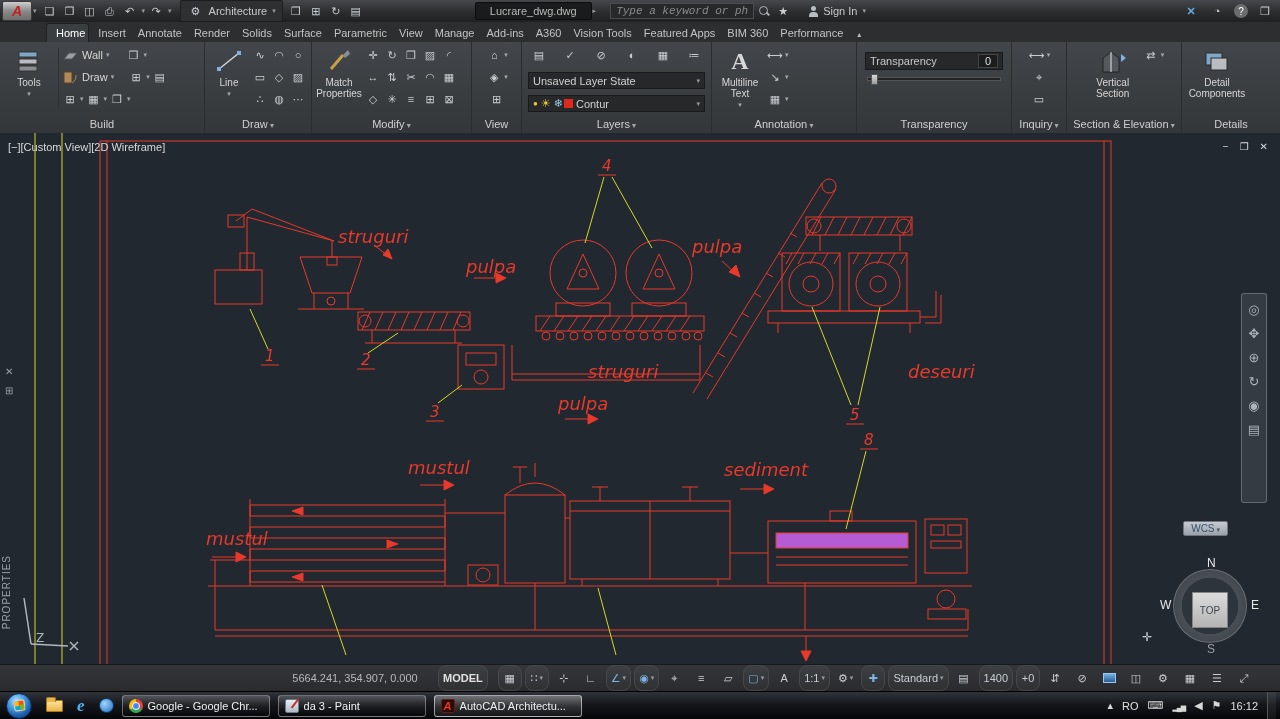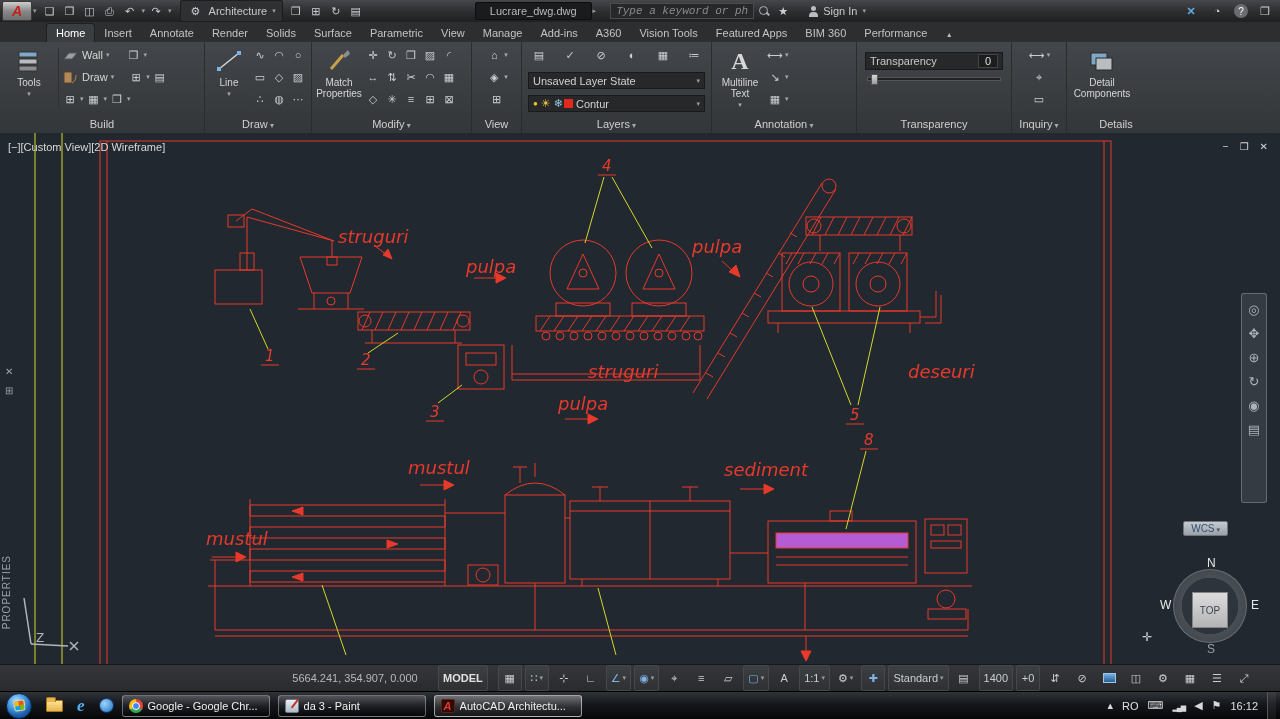--- a/index.html
+++ b/index.html
@@ -41,21 +41,21 @@
   .icon-person::after { content:""; position:absolute; left:1px; top:6px; width:9px; height:5px;
     border-radius:4px 4px 0 0; background:#b9bdc1; }
   .title-right { margin-left:auto; display:flex; align-items:center; gap:8px; margin-right:6px; }
   .x-blue { color:#5fa8e0; font-weight:bold; }
   .help-q { width:14px; height:14px; border-radius:50%; background:#6a6c6e; color:#fff;
     display:inline-flex; align-items:center; justify-content:center; font-size:10px; }
 
   
   .ribbontabs { position:absolute; top:22px; left:0; width:1280px; height:20px;
     background:#2c2e30; display:flex; align-items:flex-end; padding-left:46px; z-index:29; }
-  .tab { padding:3px 9px 3px 9px; font-size:11px; color:#c3c3c3; white-space:nowrap; }
+  .tab { padding:3px 3px 3px 9px; font-size:11px; color:#c3c3c3; white-space:nowrap; }
   .tab.active { background:#3b3e41; color:#fff; border-radius:3px 3px 0 0;
     border:1px solid #1f2021; border-bottom:none; }
   .ribbon-toggle { margin-left:6px; color:#bbb; font-size:8px; padding:3px 5px; }
 
   
   .ribbon { position:absolute; top:42px; left:0; width:1280px; height:91px;
     background:linear-gradient(#43464a,#383b3e 70%,#34373a); display:flex; z-index:28; }
   .panel { position:relative; height:91px; border-right:1px solid #2a2c2d;
     padding:2px 2px 17px 2px; }
   .plabel { position:absolute; bottom:0; left:0; right:0; height:16px; text-align:center;
@@ -149,21 +149,21 @@
   .pickbox { position:absolute; right:128px; bottom:20px; color:#c8d0d8; font-size:12px; z-index:5; }
   .ucsicon { position:absolute; left:10px; bottom:6px; z-index:5; }
 
   
   .statusbar { position:absolute; top:664px; left:0; width:1280px; height:27px;
     background:linear-gradient(#34363a,#292b2d); border-top:1px solid #17181a;
     display:flex; align-items:center; font-size:11px; color:#c3c3c3; z-index:30; }
   .coords { margin-left:288px; width:134px; text-align:center; color:#b8b8b8; }
   .sbtn { height:24px; min-width:24px; display:inline-flex; align-items:center; justify-content:center;
     margin-left:3px; border:1px solid #46484a; background:linear-gradient(#3d4043,#2e3032);
-    border-radius:2px; padding:12px 4px; font-size:11px; color:#c9cdd1; }
+    border-radius:8px; padding:12px 4px; font-size:11px; color:#c9cdd1; }
   .sbtn .dn { font-size:7px; color:#9a9a9a; margin-left:2px; }
   .sbtn.blue { color:#7fb2e5; }
   .sbtn.flat { border-color:transparent; background:transparent; }
   .model-btn { margin-left:16px; font-weight:bold; color:#e0e0e0; }
 
   
   .taskbar { position:absolute; top:691px; left:0; width:1280px; height:28px;
     background:linear-gradient(#30343b,#15171b 45%,#050608); border-top:1px solid #000;
     display:flex; align-items:center; z-index:40; }
   .orb { width:26px; height:26px; margin-left:6px; border-radius:50%;
@@ -484,20 +484,41 @@
         <div class="rrow">
             <span class="si c-id"></span>
           </div>
         <div class="rrow">
             <span class="si c-area"></span>
           </div>
       </div>
       <div class="plabel dd">Inquiry</div>
     </div>
 
+    <div class="panel" style="width:115px;">
+      <div style="display:flex;justify-content:center;">
+        <div class="bigbtn" style="width:58px;">
+          <span class="bicon">
+            <svg width="28" height="26">
+                <polygon points="4,24 4,10 12,4 20,10 20,24" fill="#55595d" stroke="#222"></polygon>
+                <line x1="12" y1="4" x2="12" y2="24" stroke="#e8e8e8"></line>
+                <polygon points="22,6 27,10 22,14" fill="#7fb2e5"></polygon>
+              </svg>
+          </span>
+          <span class="blabel">Vertical Section</span>
+        </div>
+        <div style="display:flex;flex-direction:column;">
+          <div class="rrow">
+              <span class="si c-sect2"></span>
+              <span class="barrow">▾</span>
+            </div>
+        </div>
+      </div>
+      <div class="plabel dd">Section &amp; Elevation</div>
+    </div>
 
     <div class="panel" style="width:98px;border-right:none;">
       <div style="display:flex;justify-content:flex-start;">
         <div class="bigbtn" style="width:66px;">
           <span class="bicon">
             <svg width="28" height="26">
                 <rect x="3" y="5" width="16" height="12" fill="#7fa8c8" stroke="#2a2a2a"></rect>
                 <rect x="8" y="10" width="16" height="12" fill="#b9bdc1" stroke="#2a2a2a"></rect>
               </svg>
           </span>

